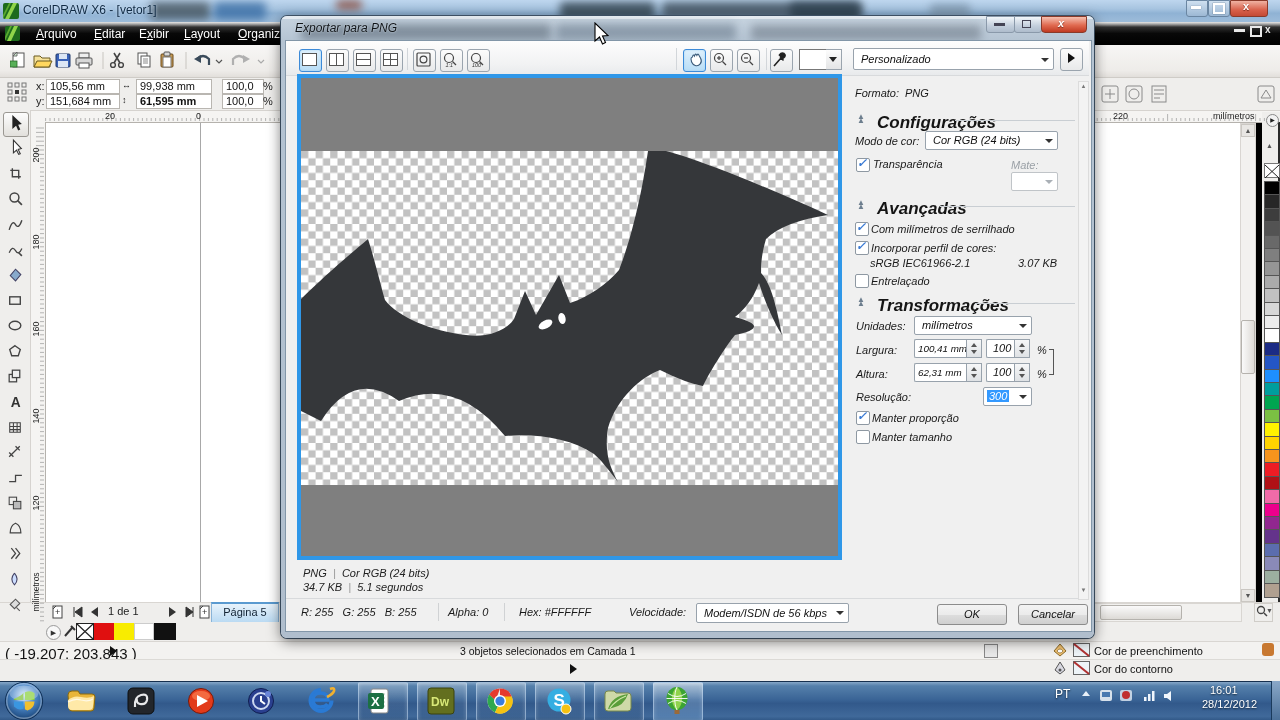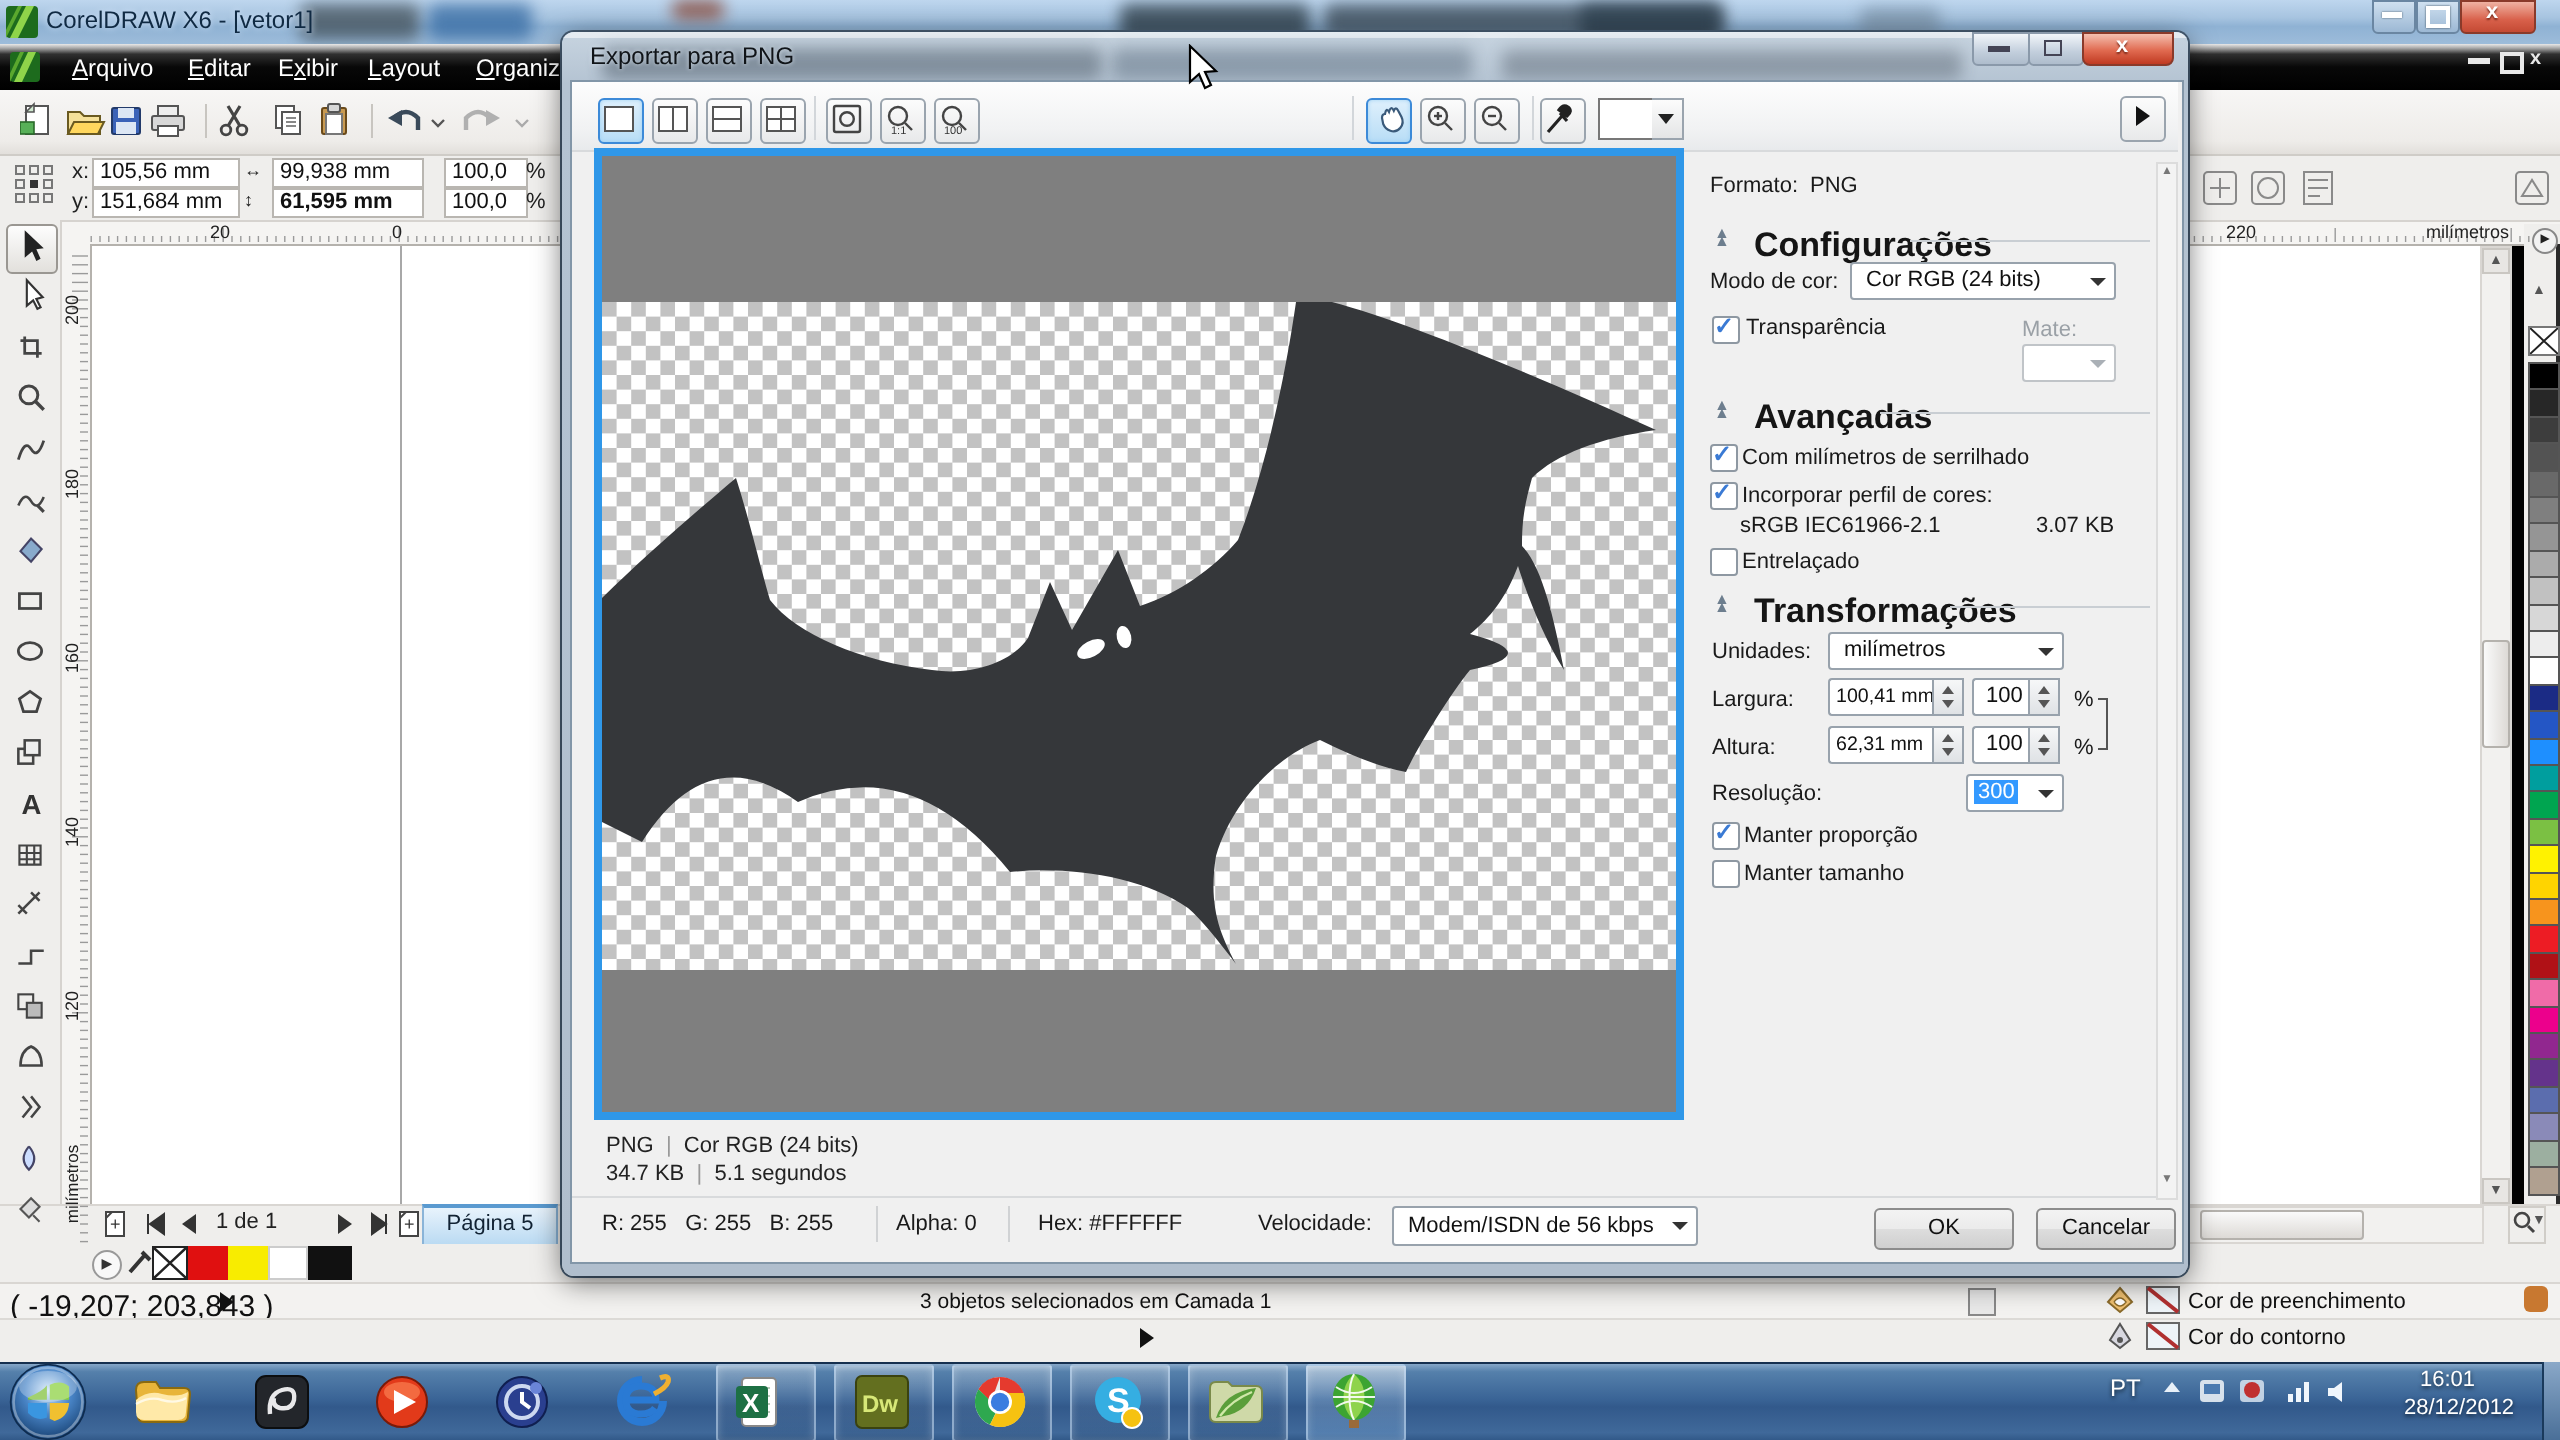--- a/index.html
+++ b/index.html
@@ -27,21 +27,21 @@
 .sw{position:absolute;left:2px;width:14px;height:13px;border:1px solid #777;}
 #edgebar{left:1278px;top:122px;width:2px;height:523px;background:#2a2a2a;}
 
 #pagebar{left:0;top:602px;width:1280px;height:20px;background:#efeeec;border-top:1px solid #d9d6d2;}
 #swrow{left:0;top:622px;width:1280px;height:19px;background:#efeeec;}
 #status1{left:0;top:641px;width:1280px;height:18px;background:#f3f2f0;border-top:1px solid #d9d6d2;font-size:11px;color:#111;}
 #status2{left:0;top:659px;width:1280px;height:22px;background:#efeeec;border-top:1px solid #dcdad6;font-size:11px;color:#111;}
 
 #dlg{z-index:40;left:281px;top:16px;width:813px;height:622px;border-radius:6px;
 background:linear-gradient(180deg,#c7d4e0 0%,#b4c3d2 26px,#b0becd 100%);
-box-shadow:0 3px 14px rgba(0,0,0,.55),0 0 0 1px #4a6077;}
+box-shadow:0 3px 14px rgba(0,0,0,.55),0 0 0 1px #4a6077;font-style:italic;}
 #dlgtitle{left:14px;top:5px;font-size:12px;color:#101418;text-shadow:0 0 2px #dde8f2;}
 #dlgbody{left:4px;top:24px;width:805px;height:590px;background:#f0f0f0;border:1px solid #8296a8;}
 #dlgtb{left:0px;top:0px;width:803px;height:34px;background:linear-gradient(180deg,#fdfdfd,#f1f2f3 70%,#e8eaec 100%);border-bottom:1px solid #d8dadc;}
 .tbtn{position:absolute;top:8px;width:21px;height:21px;border:1px solid #9aa4ae;border-radius:3px;background:linear-gradient(180deg,#fcfcfc,#e8e9ea);}
 .tbtn.sel{border-color:#3c8ad8;background:linear-gradient(180deg,#dff0fc,#b8ddf6);box-shadow:inset 0 0 2px #9fd1f2;}
 .cb{position:absolute;width:12px;height:12px;background:#fff;border:1px solid #8e98a2;border-radius:2px;}
 .ck{position:absolute;left:0px;top:-3px;color:#3a7ad4;font-size:12px;font-weight:bold;}
 .lbl{position:absolute;font-size:11px;color:#1a1a1a;white-space:nowrap;}
 .combo{position:absolute;background:#fff;border:1px solid #98a2ac;border-radius:2px;font-size:11px;color:#111;white-space:nowrap;overflow:hidden;}
 .cArr{position:absolute;right:4px;top:50%;margin-top:-2px;width:0;height:0;border-left:4px solid transparent;border-right:4px solid transparent;border-top:4px solid #333;}
@@ -459,20 +459,21 @@
             <line x1="61" y1="9" x2="65" y2="9"></line>
           </g>
   </svg>
   <div class="tbtn" style="left:484px;"></div>
   <svg class="abs" style="left:484px;top:8px" width="22" height="22">
           <path d="M4 17 L11 9 M10 7.5 l3.5 4 M9.5 6 q2 -3 4.5 -1.5 q2.5 2 -.5 4.5 z" fill="#222" stroke="#222" stroke-width="1.6"></path>
         </svg>
   <div class="abs" style="left:513px;top:8px;width:26px;height:19px;background:#fff;border:1px solid #777;"></div>
   <div class="abs" style="left:540px;top:8px;width:15px;height:19px;background:linear-gradient(180deg,#fcfcfc,#e4e5e6);border:1px solid #9aa4ae;border-left:none;"></div>
   <div class="abs" style="left:543px;top:16px;width:0;height:0;border-left:4.5px solid transparent;border-right:4.5px solid transparent;border-top:5px solid #222;"></div>
+  <div class="combo" style="left:567px;top:7px;width:199px;height:20px;line-height:20px;"><span style="margin-left:7px;">Personalizado</span><span class="cArr" style="margin-top:-1px;"></span></div>
   <div class="abs" style="left:774px;top:7px;width:21px;height:21px;border:1px solid #9aa4ae;border-radius:3px;background:linear-gradient(180deg,#fcfcfc,#e8e9ea);"></div>
   <div class="abs" style="left:782px;top:12px;width:0;height:0;border-top:5px solid transparent;border-bottom:5px solid transparent;border-left:7px solid #111;"></div>
 
   <div class="abs" id="preview" style="left:11px;top:33px;width:545px;height:486px;background:#7f7f7f;border:4px solid #2f97e8;box-sizing:border-box;"></div>
   <div class="abs" id="checker" style="left:15px;top:110px;width:537px;height:334px;background:#fff;overflow:hidden;">
    <svg width="537" height="334" style="position:absolute;left:0;top:0">
     <defs>
               <pattern id="chk" width="14.6" height="14.6" patternUnits="userSpaceOnUse">
                 <rect width="14.6" height="14.6" fill="#fff"></rect>
                 <rect x="0" y="0" width="7.3" height="7.3" fill="#c2c2c2"></rect>

